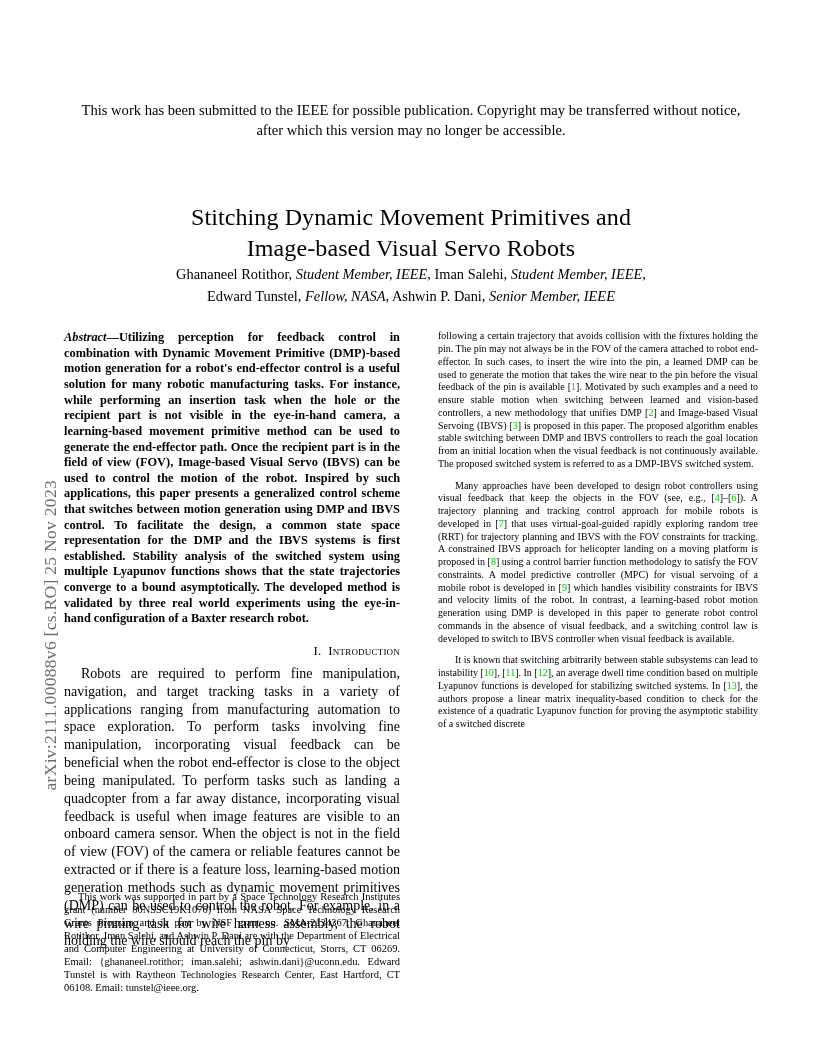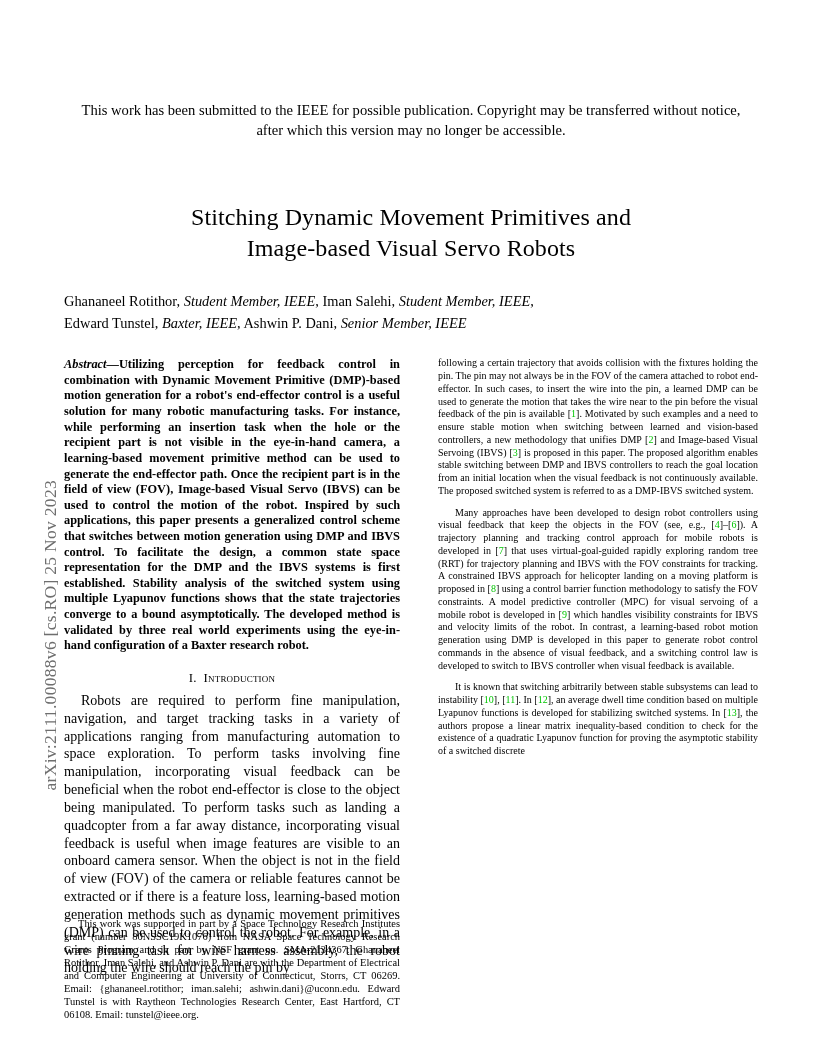--- a/index.html
+++ b/index.html
@@ -59,23 +59,23 @@
   .title {
     margin-top: 62px;
     font-size: 24px;
     line-height: 1.3;
     text-align: center;
     letter-spacing: 0.1px;
   }
   .title .l2 { display: block; }
 
   .authors {
-    margin-top: 27px;
     font-size: 14.4px;
     line-height: 1.52;
+    text-align: center;
     font-family: Liberation Serif, serif;
   }
   .authors .it { font-style: italic; }
 
   
   .columns {
     margin-top: 22px;
     display: flex;
     gap: 22px;
     height: 700px;
@@ -98,21 +98,21 @@
     font-weight: bold;
     text-align: justify;
     margin: 0;
   }
   .abstract .lead {
     font-weight: bold;
     font-style: italic;
   }
 
   .sec-head {
-    text-align: center;
+    text-align: right;
     font-size: 12.9px;
     margin: 17px 0 6px 0;
     font-variant: small-caps;
     letter-spacing: 0.2px;
   }
   .sec-head .num { font-variant: normal; }
 
   .body-p {
     font-size: 14px;
     line-height: 1.275;
@@ -154,21 +154,21 @@
 
     <div class="ieee-notice">This work has been submitted to the IEEE for possible publication. Copyright may be transferred without notice, after which this version may no longer be accessible.</div>
 
     <div class="title">
       <span class="l1">Stitching Dynamic Movement Primitives and</span>
       <span class="l2">Image-based Visual Servo Robots</span>
     </div>
 
     <div class="authors">
       <div><span>Ghananeel Rotithor, </span><span class="it">Student Member, IEEE</span><span>, Iman Salehi, </span><span class="it">Student Member, IEEE</span><span>,</span></div>
-      <div><span>Edward Tunstel, </span><span class="it">Baxter, IEEE</span><span>, Ashwin P. Dani, </span><span class="it">Senior Member, IEEE</span></div>
+      <div><span>Edward Tunstel, </span><span class="it">Fellow, NASA</span><span>, Ashwin P. Dani, </span><span class="it">Senior Member, IEEE</span></div>
     </div>
 
     <div class="columns">
 
       <div class="col">
 
         <p class="abstract"><span class="lead">Abstract</span><span>—</span><span>Utilizing perception for feedback control in combination with Dynamic Movement Primitive (DMP)-based motion generation for a robot's end-effector control is a useful solution for many robotic manufacturing tasks. For instance, while performing an insertion task when the hole or the recipient part is not visible in the eye-in-hand camera, a learning-based movement primitive method can be used to generate the end-effector path. Once the recipient part is in the field of view (FOV), Image-based Visual Servo (IBVS) can be used to control the motion of the robot. Inspired by such applications, this paper presents a generalized control scheme that switches between motion generation using DMP and IBVS control. To facilitate the design, a common state space representation for the DMP and the IBVS systems is first established. Stability analysis of the switched system using multiple Lyapunov functions shows that the state trajectories converge to a bound asymptotically. The developed method is validated by three real world experiments using the eye-in-hand configuration of a Baxter research robot.</span></p>
 
         <div class="sec-head"><span class="num">I.</span>&nbsp;&nbsp;<span>Introduction</span></div>
 

